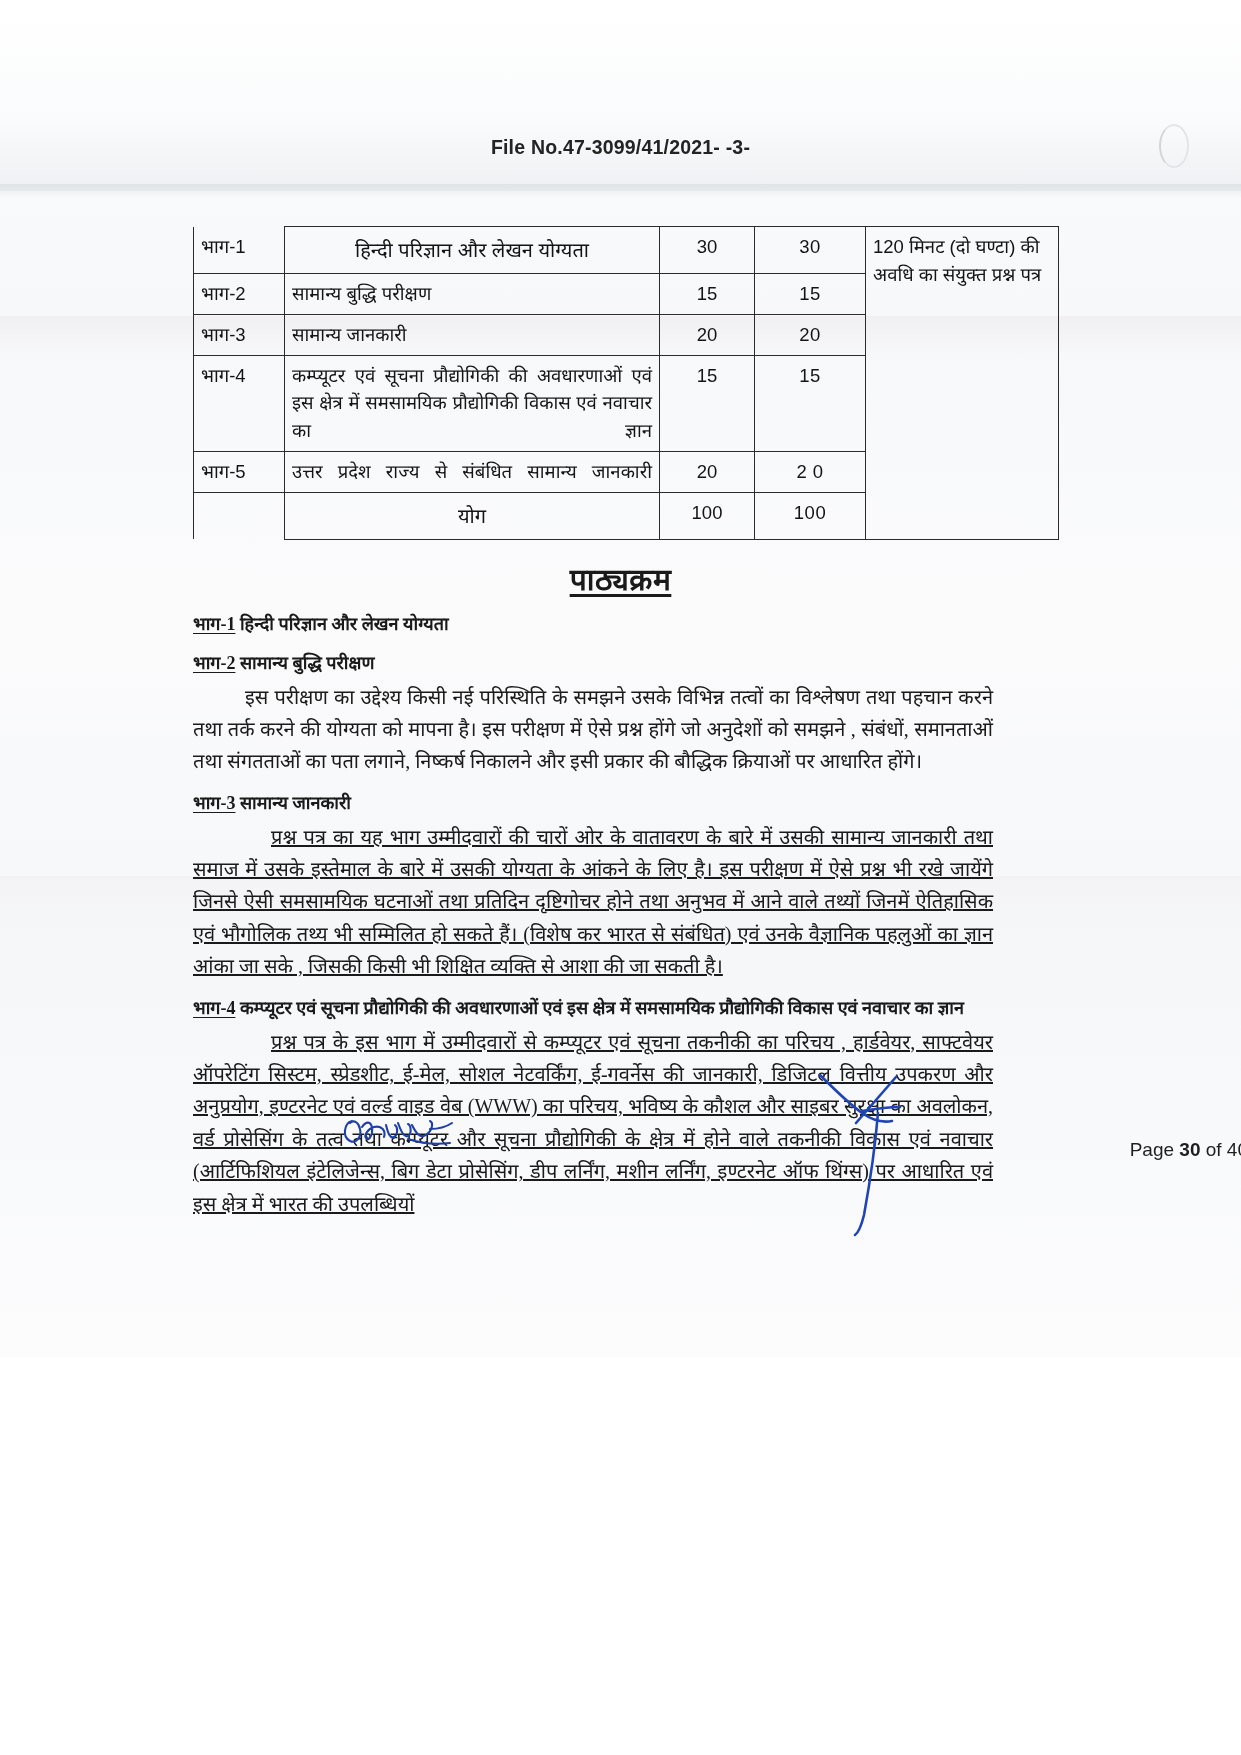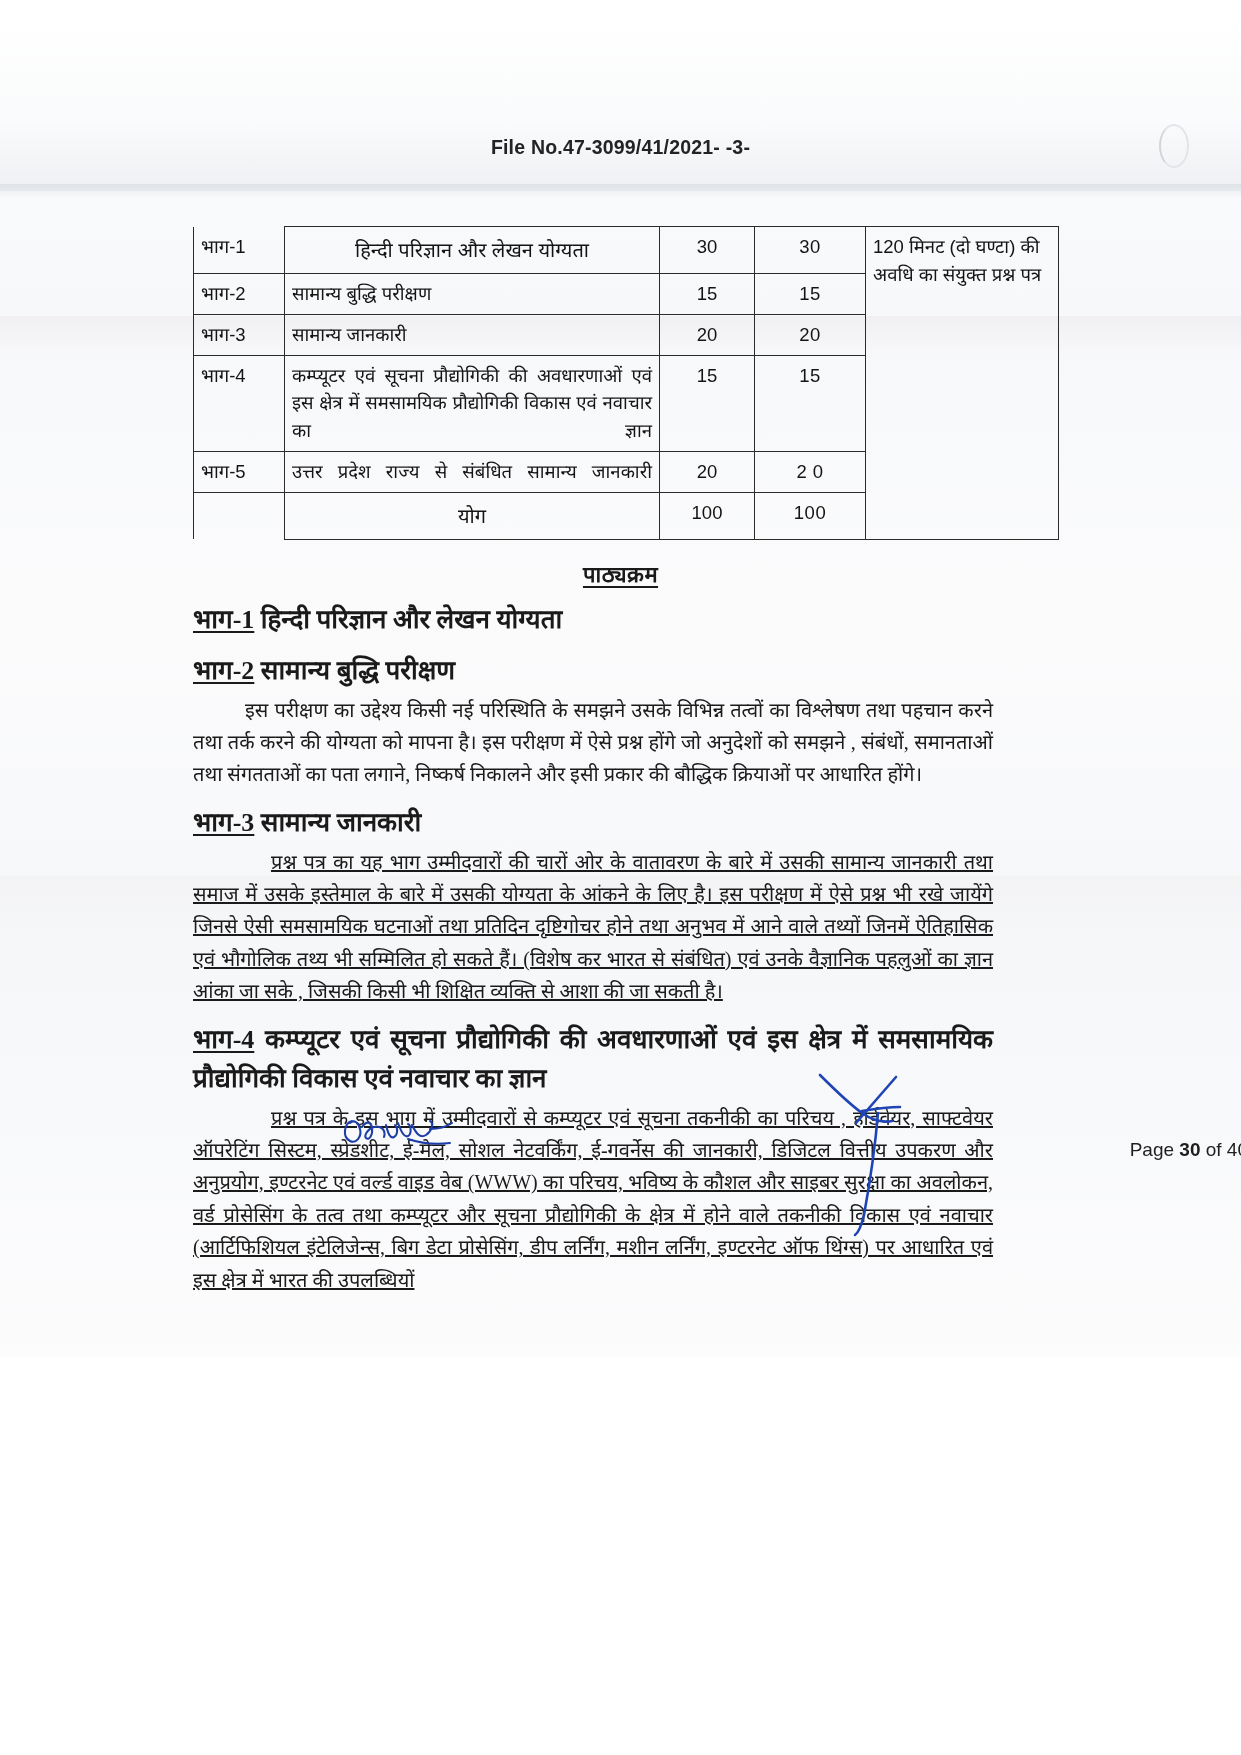--- a/index.html
+++ b/index.html
@@ -137,29 +137,29 @@
     margin-top: 16px;
     font-size: 20px;
     line-height: 1.58;
     text-align: justify;
     text-align-last: left;
     width: 800px;
   }
   .syllabus-title {
     margin-top: 18px;
     text-align: center;
-    font-size: 22px;
+    font-size: 30px;
     font-weight: 700;
     text-decoration: underline;
     text-underline-offset: 4px;
     letter-spacing: .5px;
   }
   .sec-head {
     margin-top: 12px;
-    font-size: 26px;
+    font-size: 18px;
     font-weight: 700;
     line-height: 1.5;
     width: 800px;
   }
   .sec-head .tag {
     text-decoration: underline;
     text-underline-offset: 3px;
   }
   .sec-head.wrap {
     text-align: justify;

